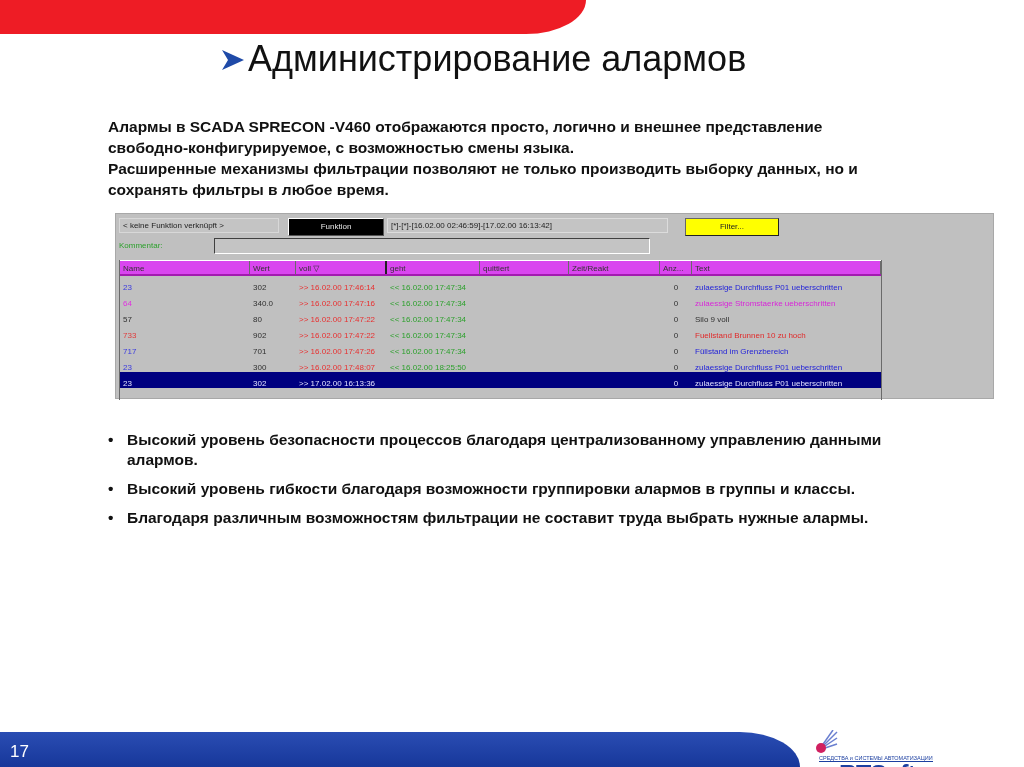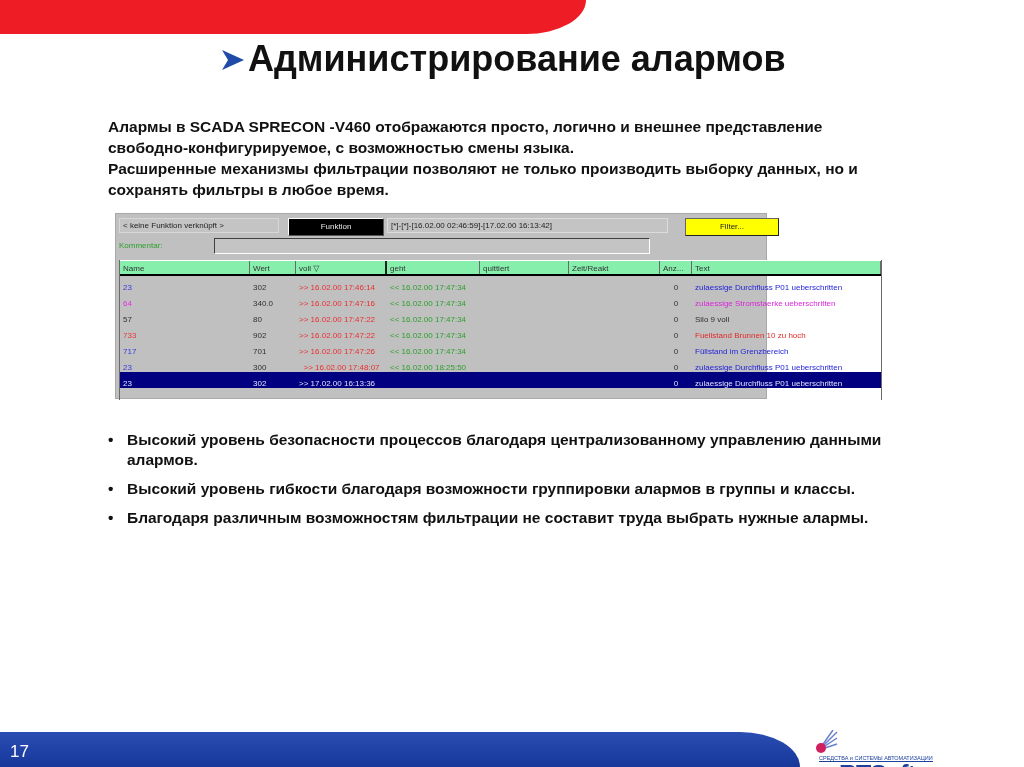--- a/index.html
+++ b/index.html
@@ -9,48 +9,48 @@
   
   .top-banner {
     position: absolute; left: 0; top: 0; width: 586px; height: 34px;
     background: #ee1c25;
     border-bottom-right-radius: 60px 34px;
   }
 
   
   .title-wrap { position: absolute; left: 222px; top: 38px; display: flex; align-items: center; }
   .title-arrow { width: 22px; height: 26px; margin-right: 4px; margin-top: 4px; }
-  .title { font-size: 36px; font-weight: bold; color: #111; letter-spacing: 0px; }
+  .title { font-size: 36px; font-weight: normal; color: #111; letter-spacing: 0px; }
 
   
   .intro { position: absolute; left: 108px; top: 116px; width: 840px;
     font-size: 15.5px; font-weight: bold; line-height: 21px; color: #111; }
   .intro p { margin: 0; }
 
   
-  .panel { position: absolute; left: 115px; top: 213px; width: 652px; height: 186px;
+  .panel { position: absolute; left: 115px; top: 213px; width: 879px; height: 186px;
     background: #c0c0c0; border: 1px solid #a8a8a8; font-size: 8px; color: #303030; }
   .panel .func-box { position: absolute; left: 3px; top: 4px; width: 160px; height: 15px;
     background: #c4c4c4; border: 1px solid #d8d8d8; padding: 2px 3px; color: #222; white-space: nowrap; overflow: hidden; }
   .panel .func-btn { position: absolute; left: 172px; top: 4px; width: 96px; height: 18px;
     background: #000000; border: 1px solid #fff; border-right-color: #555; border-bottom-color: #555;
     color: #e8e8e8; text-align: center; line-height: 16px; }
   .panel .range-box { position: absolute; left: 271px; top: 4px; width: 281px; height: 15px;
     background: #c4c4c4; border: 1px solid #dcdcdc; padding: 2px 3px; color: #222; white-space: nowrap; }
   .panel .filter-btn { position: absolute; left: 569px; top: 4px; width: 94px; height: 18px;
     background: #ffff00; border: 1px solid #666; border-right-color: #222; border-bottom-color: #222;
     text-align: center; line-height: 16px; color: #222; }
   .panel .comment-label { position: absolute; left: 3px; top: 27px; color: #2ca02c; }
   .panel .comment-field { position: absolute; left: 98px; top: 24px; width: 436px; height: 16px;
     background: #c4c4c4; border: 1px solid #fff; border-top-color: #404040; border-left-color: #404040; }
 
   .grid { position: absolute; left: 3px; top: 46px; width: 763px; height: 140px;
     border-left: 1px solid #6a6a6a; border-right: 1px solid #6a6a6a; }
-  .grid-head { display: flex; height: 16px; background: #86efac; border-top: 1px solid #fff;
-    border-bottom: 2px solid #000000; }
+  .grid-head { display: flex; height: 16px; background: #d946ef; border-top: 1px solid #fff;
+    border-bottom: 2px solid #a21caf; }
   .grid-head div { border-right: 1px solid #6a6a6a; padding: 3px 3px 0 3px; white-space: nowrap; overflow: hidden; color: #333; }
   .grid-row { display: flex; height: 16px; line-height: 16px; }
   .grid-row div { padding: 4px 3px; white-space: nowrap; overflow: hidden; }
   .grid-row.selected { background: #000080; }
   .grid-row.selected div { color: #e0e0ff !important; }
   .c-name { width: 130px; } .c-wert { width: 46px; } .c-kommt { width: 91px; }
   .c-geht { width: 93px; } .c-quit { width: 89px; } .c-zeit { width: 91px; }
   .c-anz { width: 32px; } .c-text { width: 189px; }
   .hd-kommt { border-right: 2px solid #222 !important; }
 
@@ -154,21 +154,21 @@
           <div class="c-kommt" style="color: rgb(232, 48, 48);">&gt;&gt; 16.02.00 17:47:26</div>
           <div class="c-geht" style="color: rgb(44, 160, 44);">&lt;&lt; 16.02.00 17:47:34</div>
           <div class="c-quit" style="color: rgb(48, 48, 48);"></div>
           <div class="c-zeit" style="color: rgb(48, 48, 48);"></div>
           <div class="c-anz" style="color: rgb(48, 48, 48); text-align: center;">0</div>
           <div class="c-text" style="color: rgb(35, 35, 216);">Füllstand im Grenzbereich</div>
         </div>
         <div class="grid-row">
           <div class="c-name" style="color: rgb(58, 58, 223);">23</div>
           <div class="c-wert" style="color: rgb(48, 48, 48);">300</div>
-          <div class="c-kommt" style="color: rgb(232, 48, 48); text-align: center;">&gt;&gt; 16.02.00 17:48:07</div>
+          <div class="c-kommt" style="color: rgb(232, 48, 48);">&gt;&gt; 16.02.00 17:48:07</div>
           <div class="c-geht" style="color: rgb(44, 160, 44);">&lt;&lt; 16.02.00 18:25:50</div>
           <div class="c-quit" style="color: rgb(48, 48, 48);"></div>
           <div class="c-zeit" style="color: rgb(48, 48, 48);"></div>
           <div class="c-anz" style="color: rgb(48, 48, 48); text-align: center;">0</div>
           <div class="c-text" style="color: rgb(35, 35, 216);">zulaessige Durchfluss P01 ueberschritten</div>
         </div>
         <div class="grid-row selected">
           <div class="c-name" style="color: rgb(224, 224, 255);">23</div>
           <div class="c-wert" style="color: rgb(48, 48, 48);">302</div>
           <div class="c-kommt" style="color: rgb(232, 48, 48);">&gt;&gt; 17.02.00 16:13:36</div>

